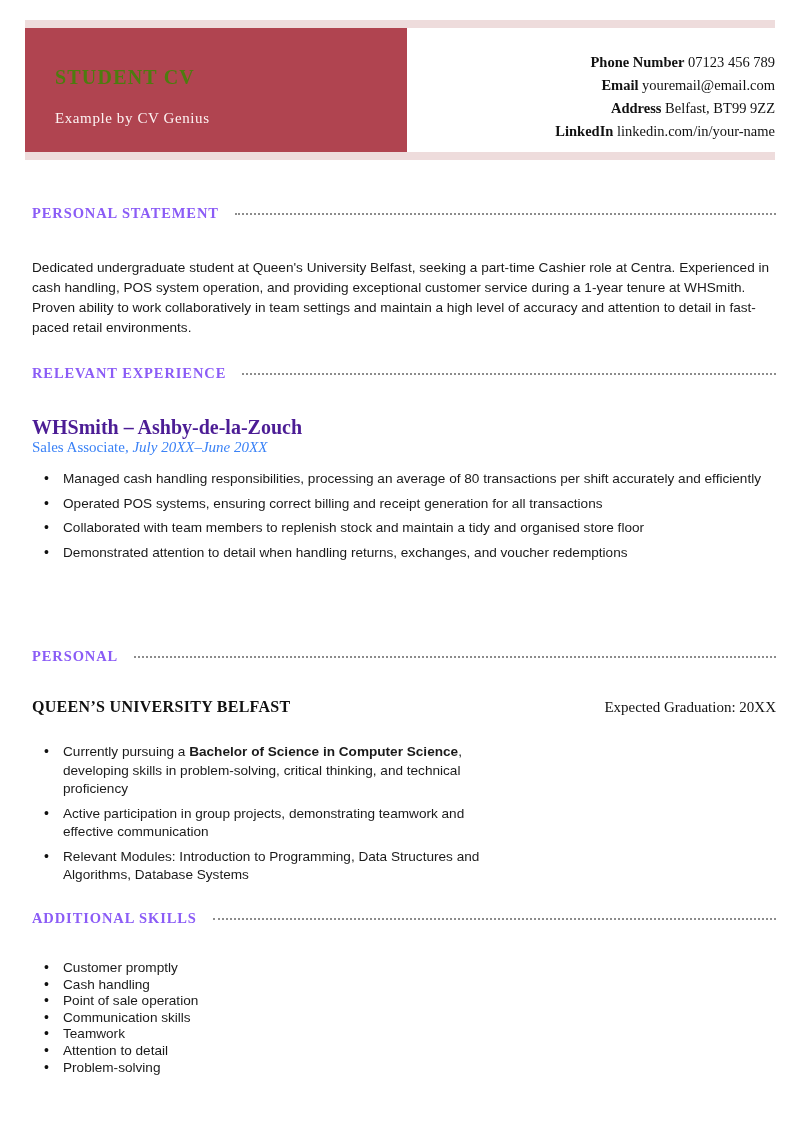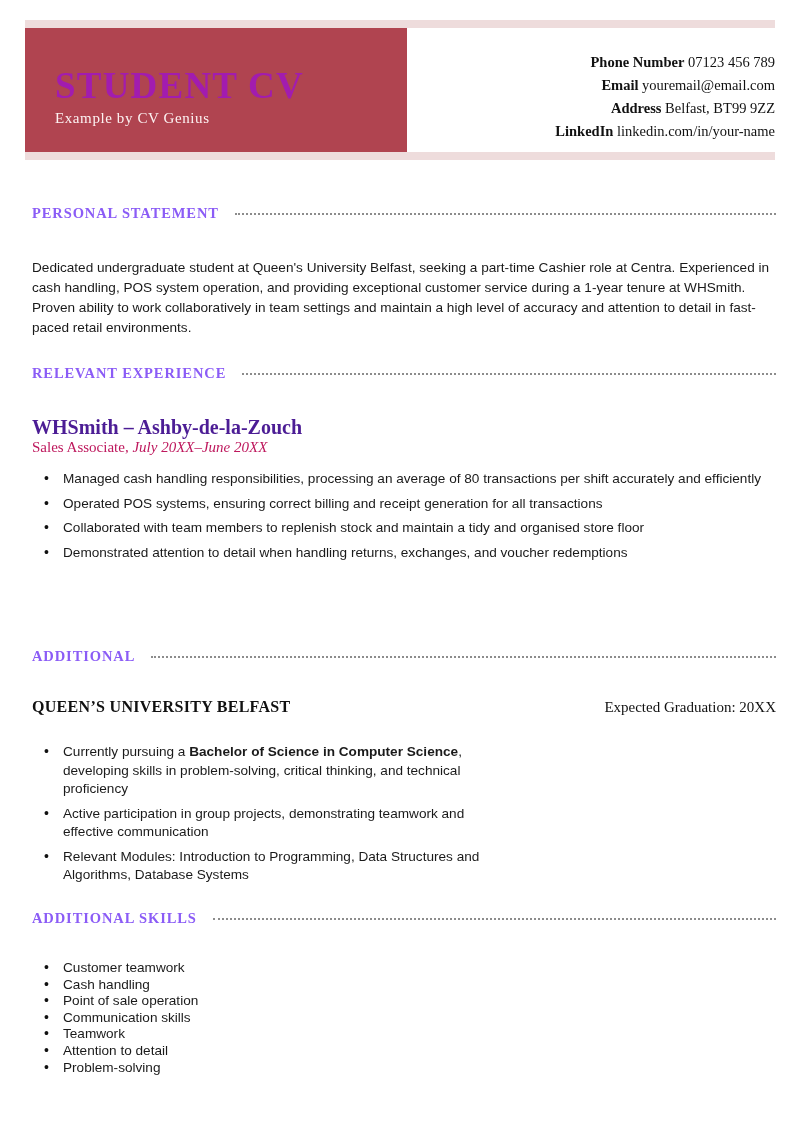--- a/index.html
+++ b/index.html
@@ -40,23 +40,23 @@
     width: 382px;
     height: 124px;
     background: #b04450;
   }
   .cv-title {
     position: absolute;
     left: 30px;
     top: 39px;
     font-family: "Liberation Serif", serif;
     font-weight: bold;
-    font-size: 37px;
+    font-size: 20px;
     letter-spacing: 1.2px;
-    color: #a21caf;
+    color: #4d7c0f;
     line-height: 1;
   }
   .cv-subtitle {
     position: absolute;
     left: 30px;
     top: 83px;
     font-family: "Liberation Serif", serif;
     font-size: 15px;
     letter-spacing: 0.6px;
     color: #fdf2f2;
@@ -117,21 +117,21 @@
   .job-title {
     font-family: "Liberation Serif", serif;
     font-weight: bold;
     font-size: 20px;
     color: #4c1d95;
     line-height: 19px;
   }
   .job-meta {
     font-family: "Liberation Serif", serif;
     font-size: 15px;
-    color: #be185d;
+    color: #3b82f6;
     line-height: 20px;
   }
   .job-meta .dates {
     font-style: italic;
   }
 
   ul.bullets {
     list-style: none;
     margin: 0;
     padding: 0;
@@ -241,21 +241,21 @@
         <li>Managed cash handling responsibilities, processing an average of 80 transactions per shift accurately and efficiently</li>
         <li>Operated POS systems, ensuring correct billing and receipt generation for all transactions</li>
         <li>Collaborated with team members to replenish stock and maintain a tidy and organised store floor</li>
         <li>Demonstrated attention to detail when handling returns, exchanges, and voucher redemptions</li>
       </ul>
     </div>
   </div>
 
   <div class="section" style="top:647px;">
     <div class="sec-head">
-      <div class="sec-title">ADDITIONAL</div>
+      <div class="sec-title">PERSONAL</div>
       <div class="sec-rule"></div>
     </div>
     <div class="edu-row" style="margin-top:33px;">
       <div class="edu-school">QUEEN’S UNIVERSITY BELFAST</div>
       <div class="edu-grad">Expected Graduation: 20XX</div>
     </div>
     <ul class="bullets narrow" style="margin-top:27px;">
       <li>
         <span>Currently pursuing a </span><b>Bachelor of Science in Computer Science</b><span>, developing skills in problem-solving, critical thinking, and technical proficiency</span>
       </li>
@@ -263,21 +263,21 @@
       <li>Relevant Modules: Introduction to Programming, Data Structures and Algorithms, Database Systems</li>
     </ul>
   </div>
 
   <div class="section" style="top:909px;">
     <div class="sec-head">
       <div class="sec-title">ADDITIONAL SKILLS</div>
       <div class="sec-rule"></div>
     </div>
     <ul class="bullets skills" style="margin-top:33px;">
-      <li>Customer teamwork</li>
+      <li>Customer promptly</li>
       <li>Cash handling</li>
       <li>Point of sale operation</li>
       <li>Communication skills</li>
       <li>Teamwork</li>
       <li>Attention to detail</li>
       <li>Problem-solving</li>
     </ul>
   </div>
 
 </div>

